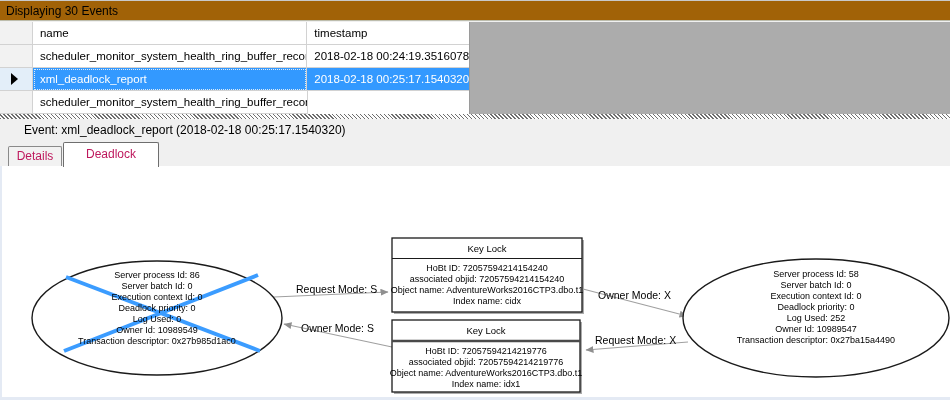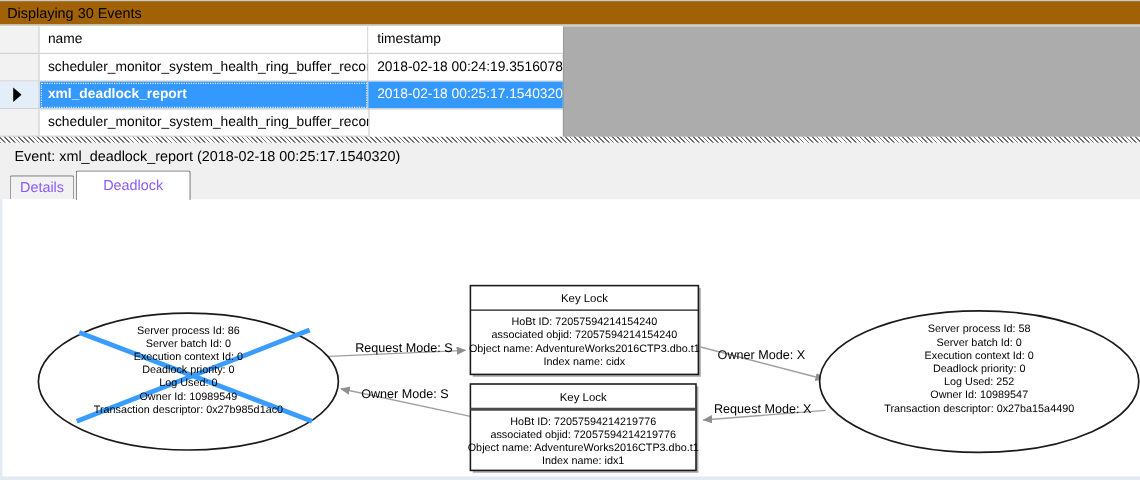--- a/index.html
+++ b/index.html
@@ -32,45 +32,45 @@
     padding:0 10px 0 7px;line-height:22px;white-space:nowrap;overflow:hidden;
   }
   .gutter{width:33px;background:#F2F2F2;padding:0;position:relative;}
   .name-col{width:275px;}
   .ts-col{width:162px;border-right:none;}
   .header-cell{background:#FFFFFF;}
   .row.selected .name-col,.row.selected .ts-col{
     background:#3399FF;color:#fff;
   }
   .row.selected .name-col{
-    outline:1px dotted #DDEBF7;outline-offset:-2px;font-weight:bold;
+    outline:1px dotted #DDEBF7;outline-offset:-2px;
   }
   .row.selected .gutter{background:#E3EEF9;}
   .tri{
     position:absolute;left:11px;top:5px;width:0;height:0;
     border-left:7px solid #000;border-top:6px solid transparent;border-bottom:6px solid transparent;
   }
 
   
   .splitter{
     position:absolute;left:0;top:114px;width:950px;height:5px;
     background:repeating-linear-gradient(45deg,#6E6E6E 0 1px,#FDFDFD 1px 2.8px);
     cursor:row-resize;
   }
 
   
   .event-bar{
     position:absolute;left:0;top:119px;width:950px;height:22px;background:#F0F0F0;
-    line-height:22px;font-size:12px;color:#000;padding-left:12px;box-sizing:border-box;white-space:nowrap;
+    line-height:22px;font-size:12px;color:#000;padding-left:24px;box-sizing:border-box;white-space:nowrap;
   }
 
   
   .tabstrip{position:absolute;left:0;top:141px;width:950px;height:25px;background:#F0F0F0;}
   .tab{
-    position:absolute;box-sizing:border-box;font-size:12px;color:#8b5cf6;text-align:center;
+    position:absolute;box-sizing:border-box;font-size:12px;color:#be185d;text-align:center;
     border:1px solid #8A8A8A;border-bottom:none;border-radius:2px 2px 0 0;cursor:default;
   }
   .tab-details{
     left:8px;top:5px;width:54px;height:20px;line-height:19px;background:#F2F2F2;
   }
   .tab-deadlock{
     left:63px;top:1px;width:96px;height:25px;line-height:23px;background:#FFFFFF;
     border-color:#6E6E6E;z-index:2;
   }
 

